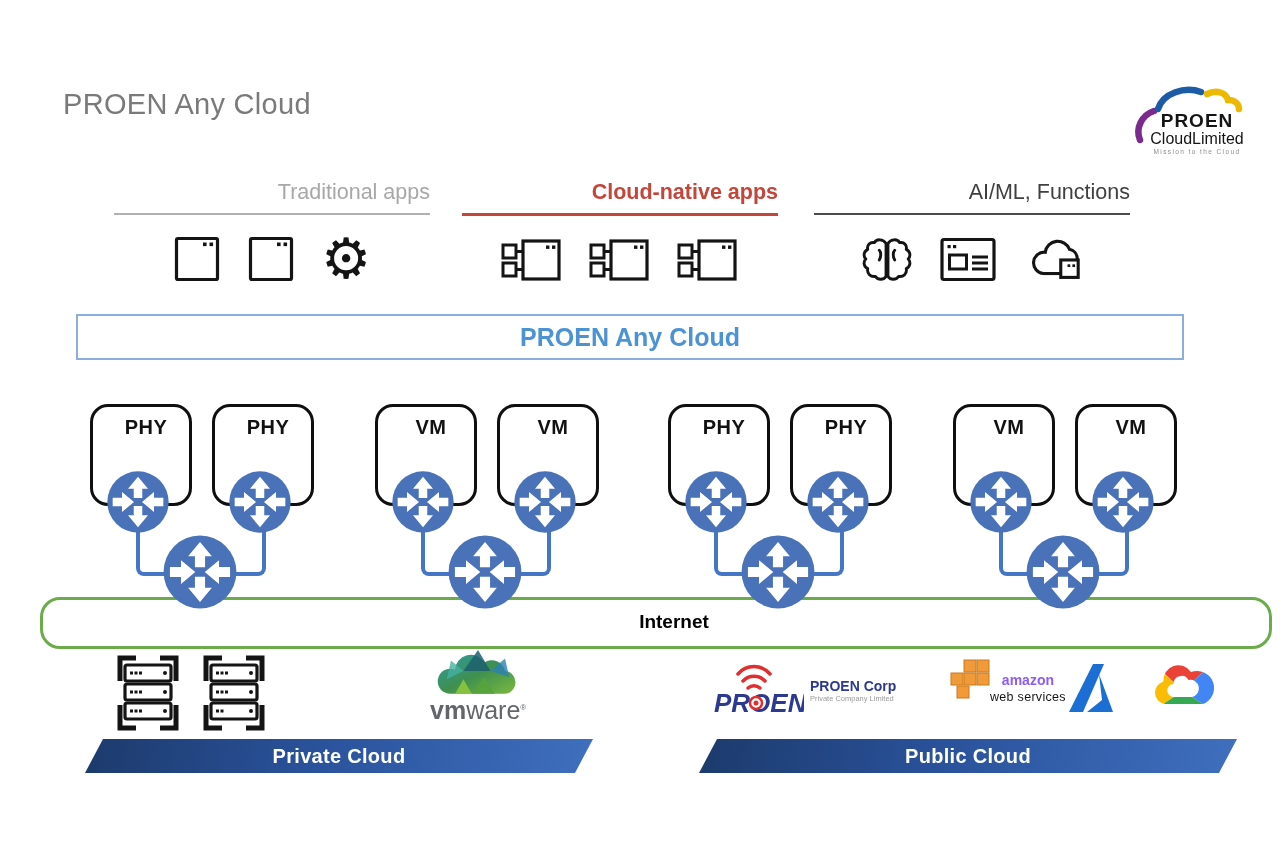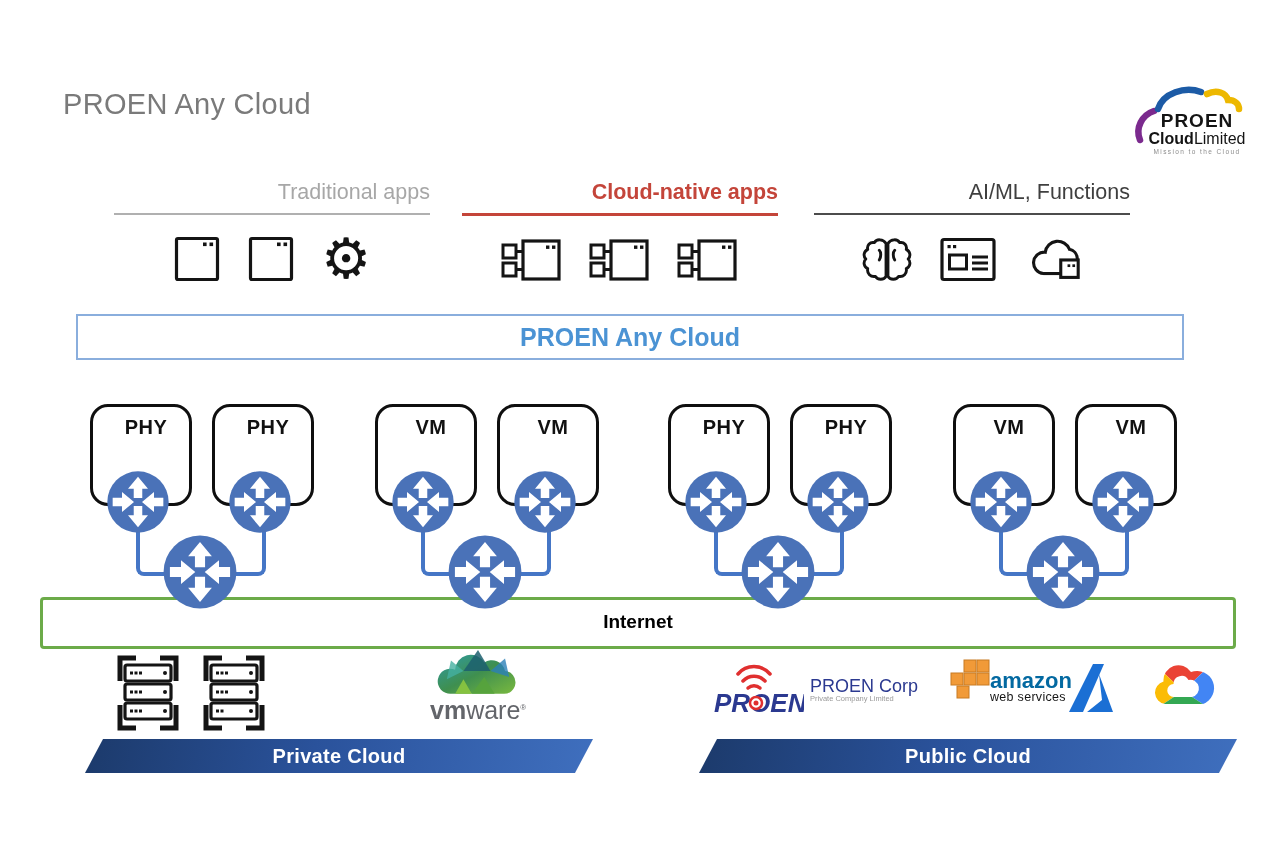--- a/index.html
+++ b/index.html
@@ -6,52 +6,52 @@
   #canvas{position:relative;width:1280px;height:853px;background:#fff;overflow:hidden;
           font-family:"Liberation Sans",sans-serif;color:#222;}
   .abs{position:absolute;}
   
   .page-title{left:63px;top:88px;font-size:29px;color:#7a7a7a;letter-spacing:.3px;}
   
   .brand{left:1126px;top:84px;width:142px;height:82px;text-align:center;}
   .brand svg{position:absolute;left:0;top:0;}
   .brand-proen{position:absolute;top:26px;left:0;right:0;font-weight:900;font-size:19px;color:#141414;letter-spacing:1px;}
   .brand-cs{position:absolute;top:46px;left:0;right:0;font-size:16px;color:#141414;}
-  .brand-cs b{font-weight:700;}
+  .brand-cs b{font-weight:400;}
   .brand-tag{position:absolute;top:64px;left:0;right:0;font-size:6.5px;color:#8c8c8c;letter-spacing:1.4px;}
   
   .cat{top:180px;width:316px;}
   .cat-label{text-align:right;font-size:21.5px;}
   .cat-line{margin-top:8px;height:2px;}
   .cat-icons{display:flex;justify-content:center;align-items:center;gap:26px;margin-top:15px;height:58px;}
   .gear-glyph{font-family:"DejaVu Sans",sans-serif;font-size:56px;line-height:58px;color:#141414;}
   
   .platform{left:76px;top:314px;width:1104px;height:42px;border:2px solid #8aaedd;background:#fff;}
   .platform span{display:block;text-align:center;line-height:42px;font-size:25px;font-weight:bold;color:#4b93d4;}
   
   .node{width:96px;height:96px;top:404px;border:3.5px solid #0f0f0f;border-radius:18px;background:#fff;z-index:1;}
   .node span{display:block;text-align:center;margin-top:9px;font-size:20px;font-weight:600;letter-spacing:.5px;color:#111;padding-left:10px;}
   .router{width:64px;height:64px;top:470px;z-index:3;}
   .router-core{width:76px;height:76px;top:534px;z-index:3;}
   .conn{top:524px;width:32px;height:48px;z-index:2;}
   .conn-l{border-left:4px solid #4576c6;border-bottom:4px solid #4576c6;border-bottom-left-radius:8px;}
   .conn-r{border-right:4px solid #4576c6;border-bottom:4px solid #4576c6;border-bottom-right-radius:8px;}
   
-  .internet{left:40px;top:597px;width:1190px;height:46px;border:3px solid #6cab49;border-radius:4px;background:#fff;z-index:0;}
+  .internet{left:40px;top:597px;width:1190px;height:46px;border:3px solid #6cab49;border-radius:20px;background:#fff;z-index:0;padding-left:36px;}
   .internet span{display:block;text-align:center;line-height:44px;font-size:19px;font-weight:bold;color:#000;}
   
   .vmware{left:430px;top:648px;width:96px;text-align:center;}
   .vmware-word{font-size:25px;color:#63656a;margin-top:-4px;}
   .vmware-word b{font-weight:800;}
   .vmware-word sup{font-size:8px;}
   .proen-corp{left:712px;top:664px;display:flex;align-items:center;gap:6px;}
-  .pc-name{font-size:18px;font-weight:normal;color:#2b3990;line-height:15px;}
+  .pc-name{font-size:14px;font-weight:bold;color:#2b3990;line-height:15px;}
   .pc-sub{font-size:7.5px;color:#9a9a9a;}
   .aws{left:950px;top:658px;display:flex;align-items:flex-end;gap:2px;}
-  .aws-line1{font-size:22px;font-weight:bold;color:#0369a1;line-height:19px;}
+  .aws-line1{font-size:14px;font-weight:bold;color:#8b5cf6;line-height:19px;text-align:center;}
   .aws-line2{font-size:12.5px;color:#161616;letter-spacing:.3px;}
   
   .banner{top:739px;height:34px;background:linear-gradient(100deg,#1c3a6b 0%,#2a529b 45%,#3f6fbe 100%);
           clip-path:polygon(18px 0,100% 0,calc(100% - 18px) 100%,0 100%);}
   .banner span{display:block;text-align:center;line-height:34px;color:#fff;font-size:20px;font-weight:600;letter-spacing:.3px;}
   .banner-private{left:85px;width:508px;}
   .banner-public{left:699px;width:538px;}
   svg{display:block;}
 </style>
 </head>

